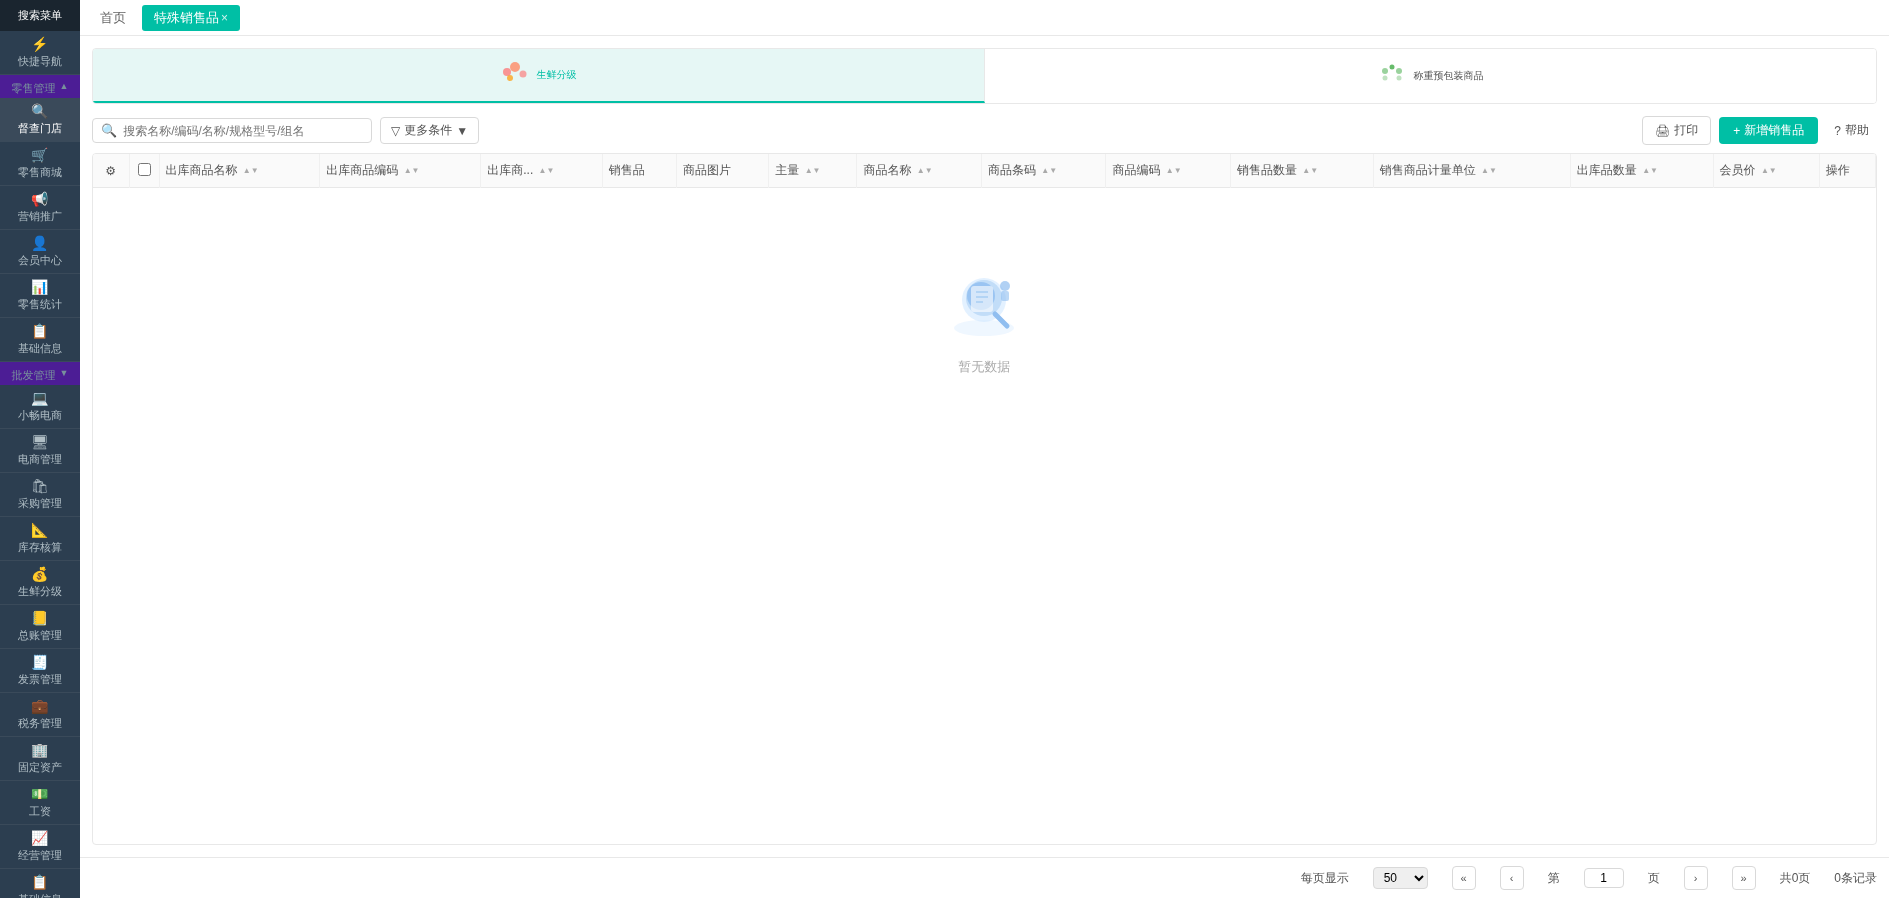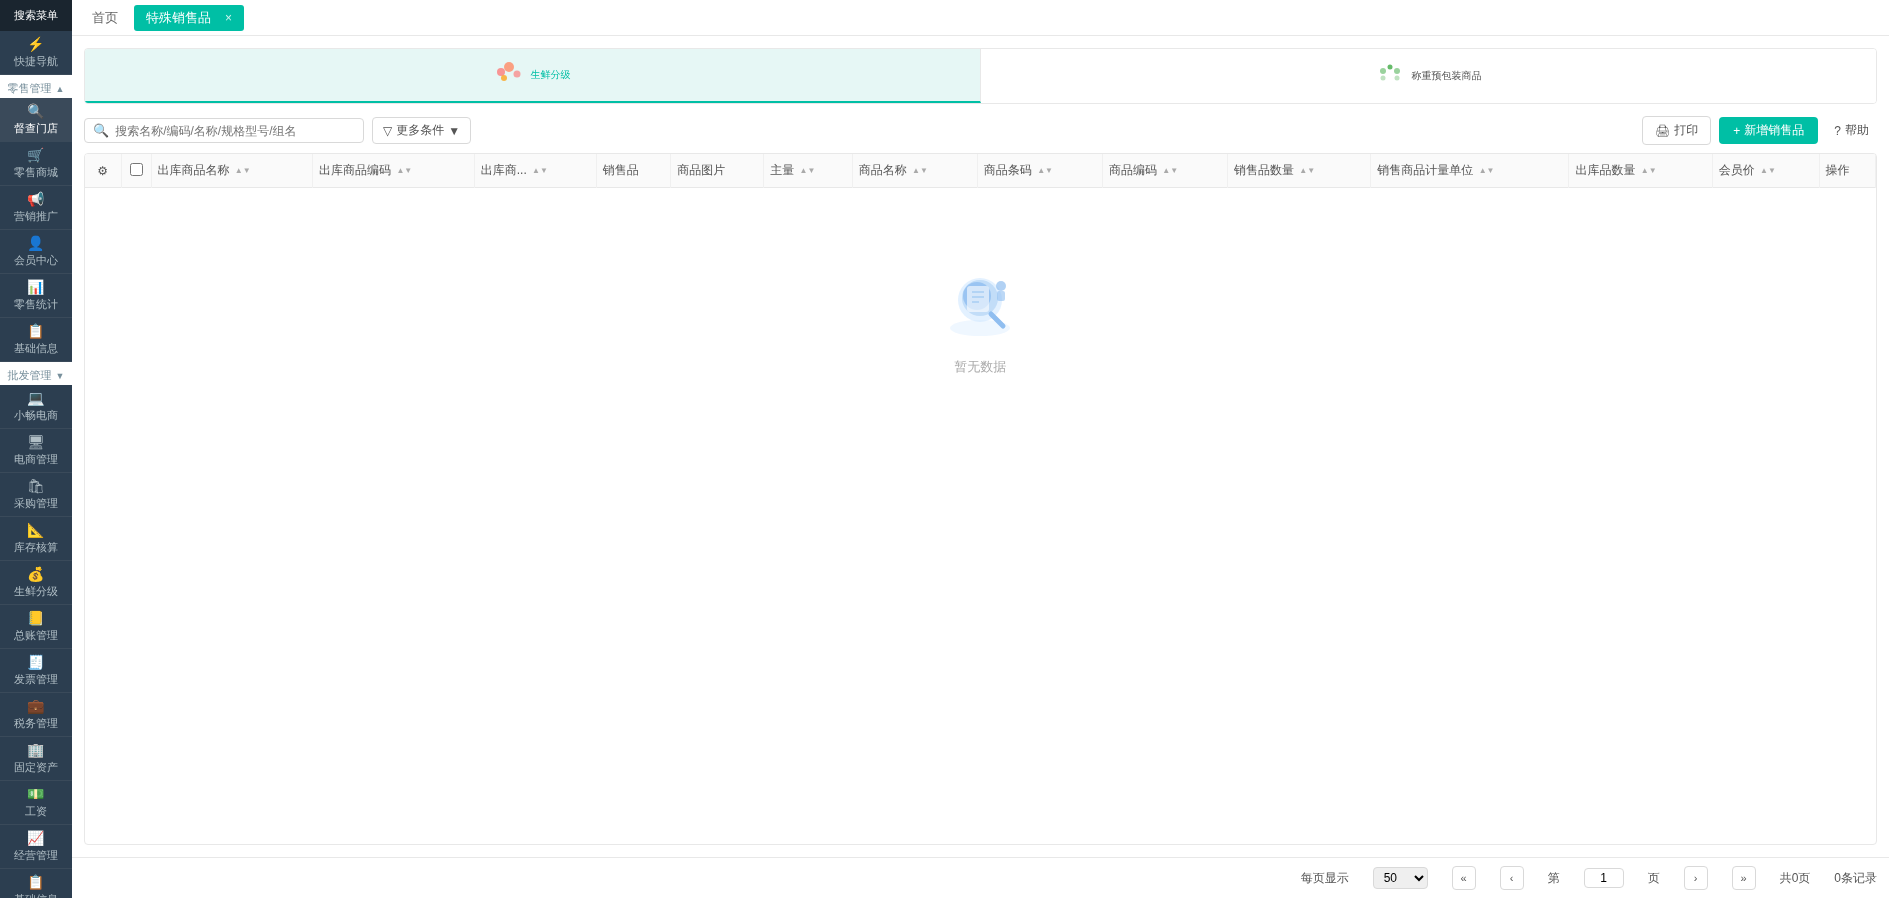--- a/index.html
+++ b/index.html
@@ -1,20 +1,20 @@
 <!DOCTYPE html>
 <html><head>
   <meta charset="utf-8">
   <style>
     * { box-sizing: border-box; margin: 0; padding: 0; }
     body { font-family: 'Microsoft YaHei', Arial, sans-serif; font-size: 13px; background: #f0f2f5; display: flex; height: 898px; overflow: hidden; }
 
     
     .sidebar {
-      width: 72px;
+      width: 80px;
       background: #2c3e50;
       color: #ccc;
       display: flex;
       flex-direction: column;
       flex-shrink: 0;
       height: 100%;
       overflow-y: auto;
     }
     .sidebar-logo {
       background: #1a252f;
@@ -41,23 +41,23 @@
       min-height: 44px;
       justify-content: center;
     }
     .sidebar-item.active { background: #3a4a5a; color: #fff; }
     .sidebar-item .icon { font-size: 14px; }
     .sidebar-section {
       padding: 6px 4px 2px;
       text-align: center;
       font-size: 11px;
       color: #78909c;
-      background: #ffffff;
-      display: flex;
-      align-items: center;
+      background: #4c1d95;
+      display: flex;
+      align-items: flex-start;
       justify-content: center;
       gap: 4px;
       cursor: pointer;
     }
     .sidebar-section .arrow { font-size: 9px; }
 
     
     .main {
       flex: 1;
       display: flex;
@@ -83,21 +83,21 @@
       padding: 4px 8px;
     }
     .topbar-tab {
       background: #00bfa5;
       color: #fff;
       padding: 4px 12px;
       border-radius: 3px;
       font-size: 13px;
       display: flex;
       align-items: center;
-      gap: 14px;
+      gap: 2px;
       cursor: pointer;
     }
     .topbar-tab .close-x {
       font-size: 12px;
       opacity: 0.8;
       cursor: pointer;
     }
 
     
     .content {

